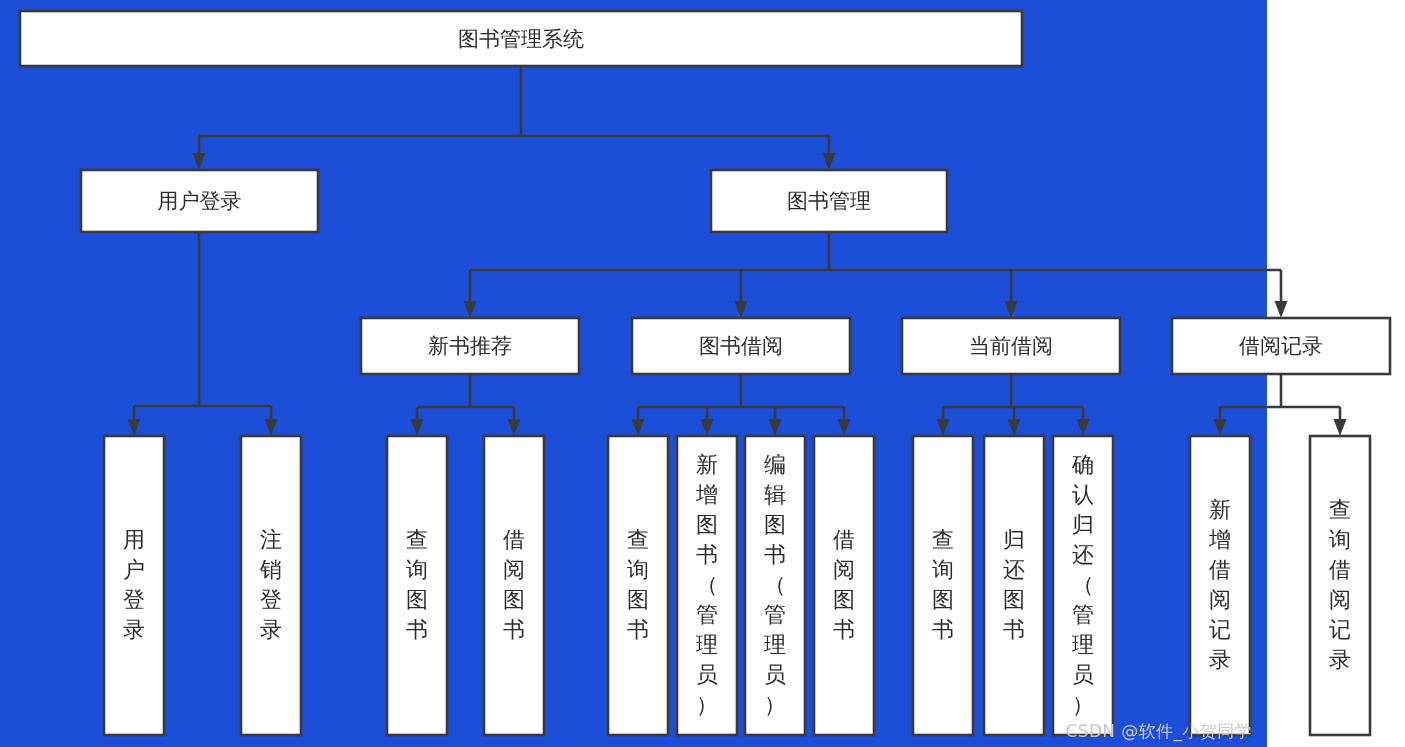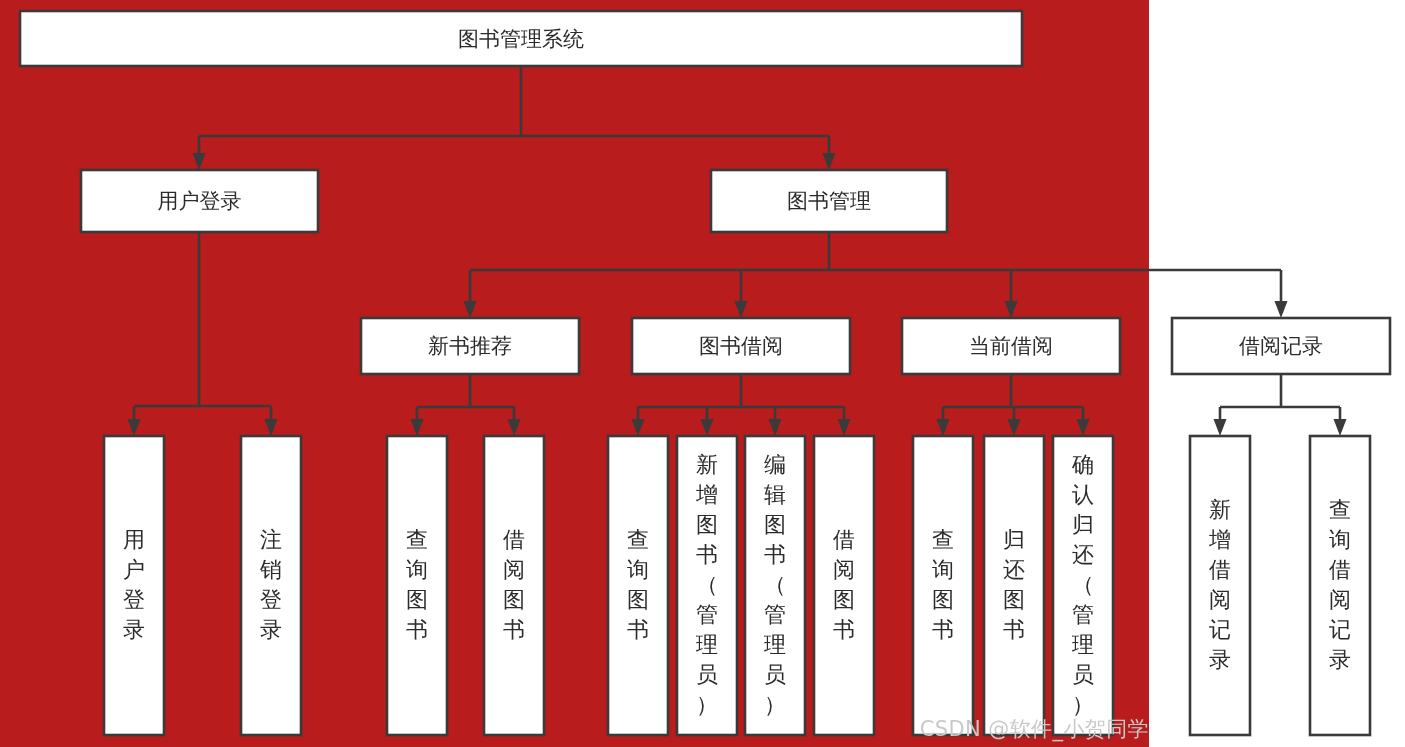--- a/index.html
+++ b/index.html
@@ -9,23 +9,23 @@
     background: #ffffff;
   }
   body {
     width: 1405px;
     height: 747px;
     overflow: hidden;
     font-family: "DejaVu Sans", "Liberation Sans", sans-serif;
   }
   #diagram-root {
     position: relative;
-    width: 1149px;
+    width: 1267px;
     height: 747px;
-    background: #b91c1c;
+    background: #1d4ed8;
   }
   svg.diagram-canvas {
     position: absolute;
     left: 0;
     top: 0;
     width: 1405px;
     height: 747px;
     display: block;
   }
   .node-box {
@@ -51,24 +51,24 @@
     text-anchor: middle;
   }
   .node-label-vertical {
     fill: #2b2b2b;
     font-family: "DejaVu Sans", "Liberation Sans", sans-serif;
     font-size: 22px;
     text-anchor: middle;
   }
   .watermark-text {
     position: absolute;
-    right: 0;
+    right: 15px;
     bottom: 4px;
     font-family: "DejaVu Sans", "Liberation Sans", sans-serif;
-    font-size: 21px;
+    font-size: 17px;
     color: #c9c9c9;
     white-space: nowrap;
     letter-spacing: 0.4px;
     user-select: none;
   }
 </style>
 </head>
 <body>
 
 <div id="diagram-root">

